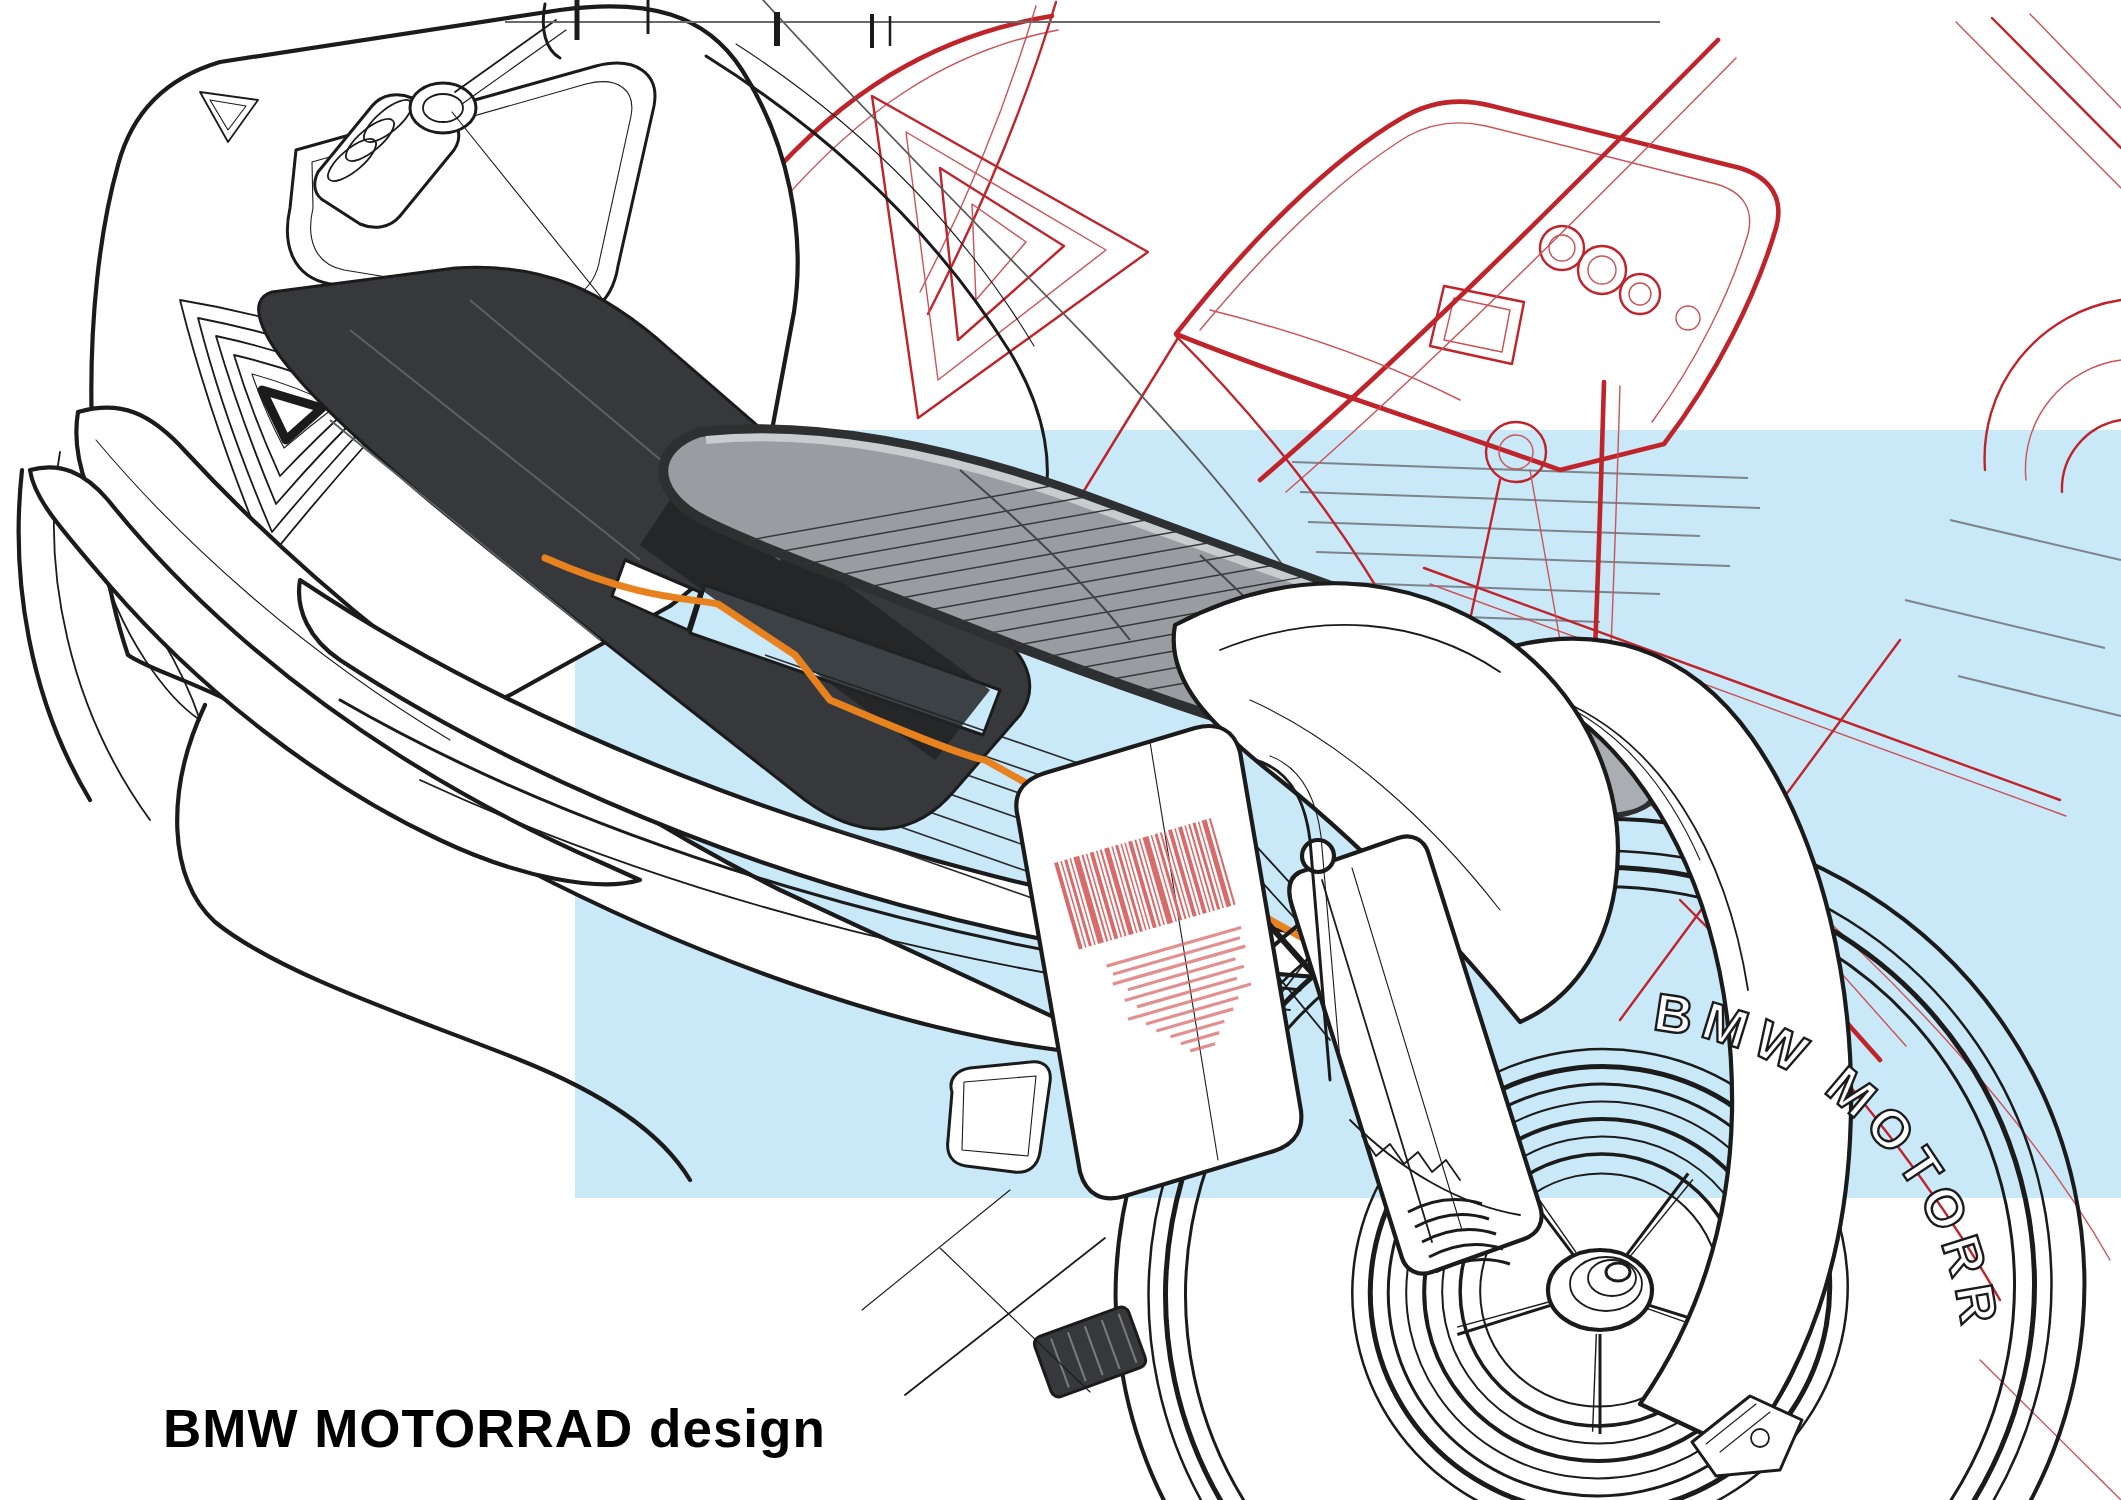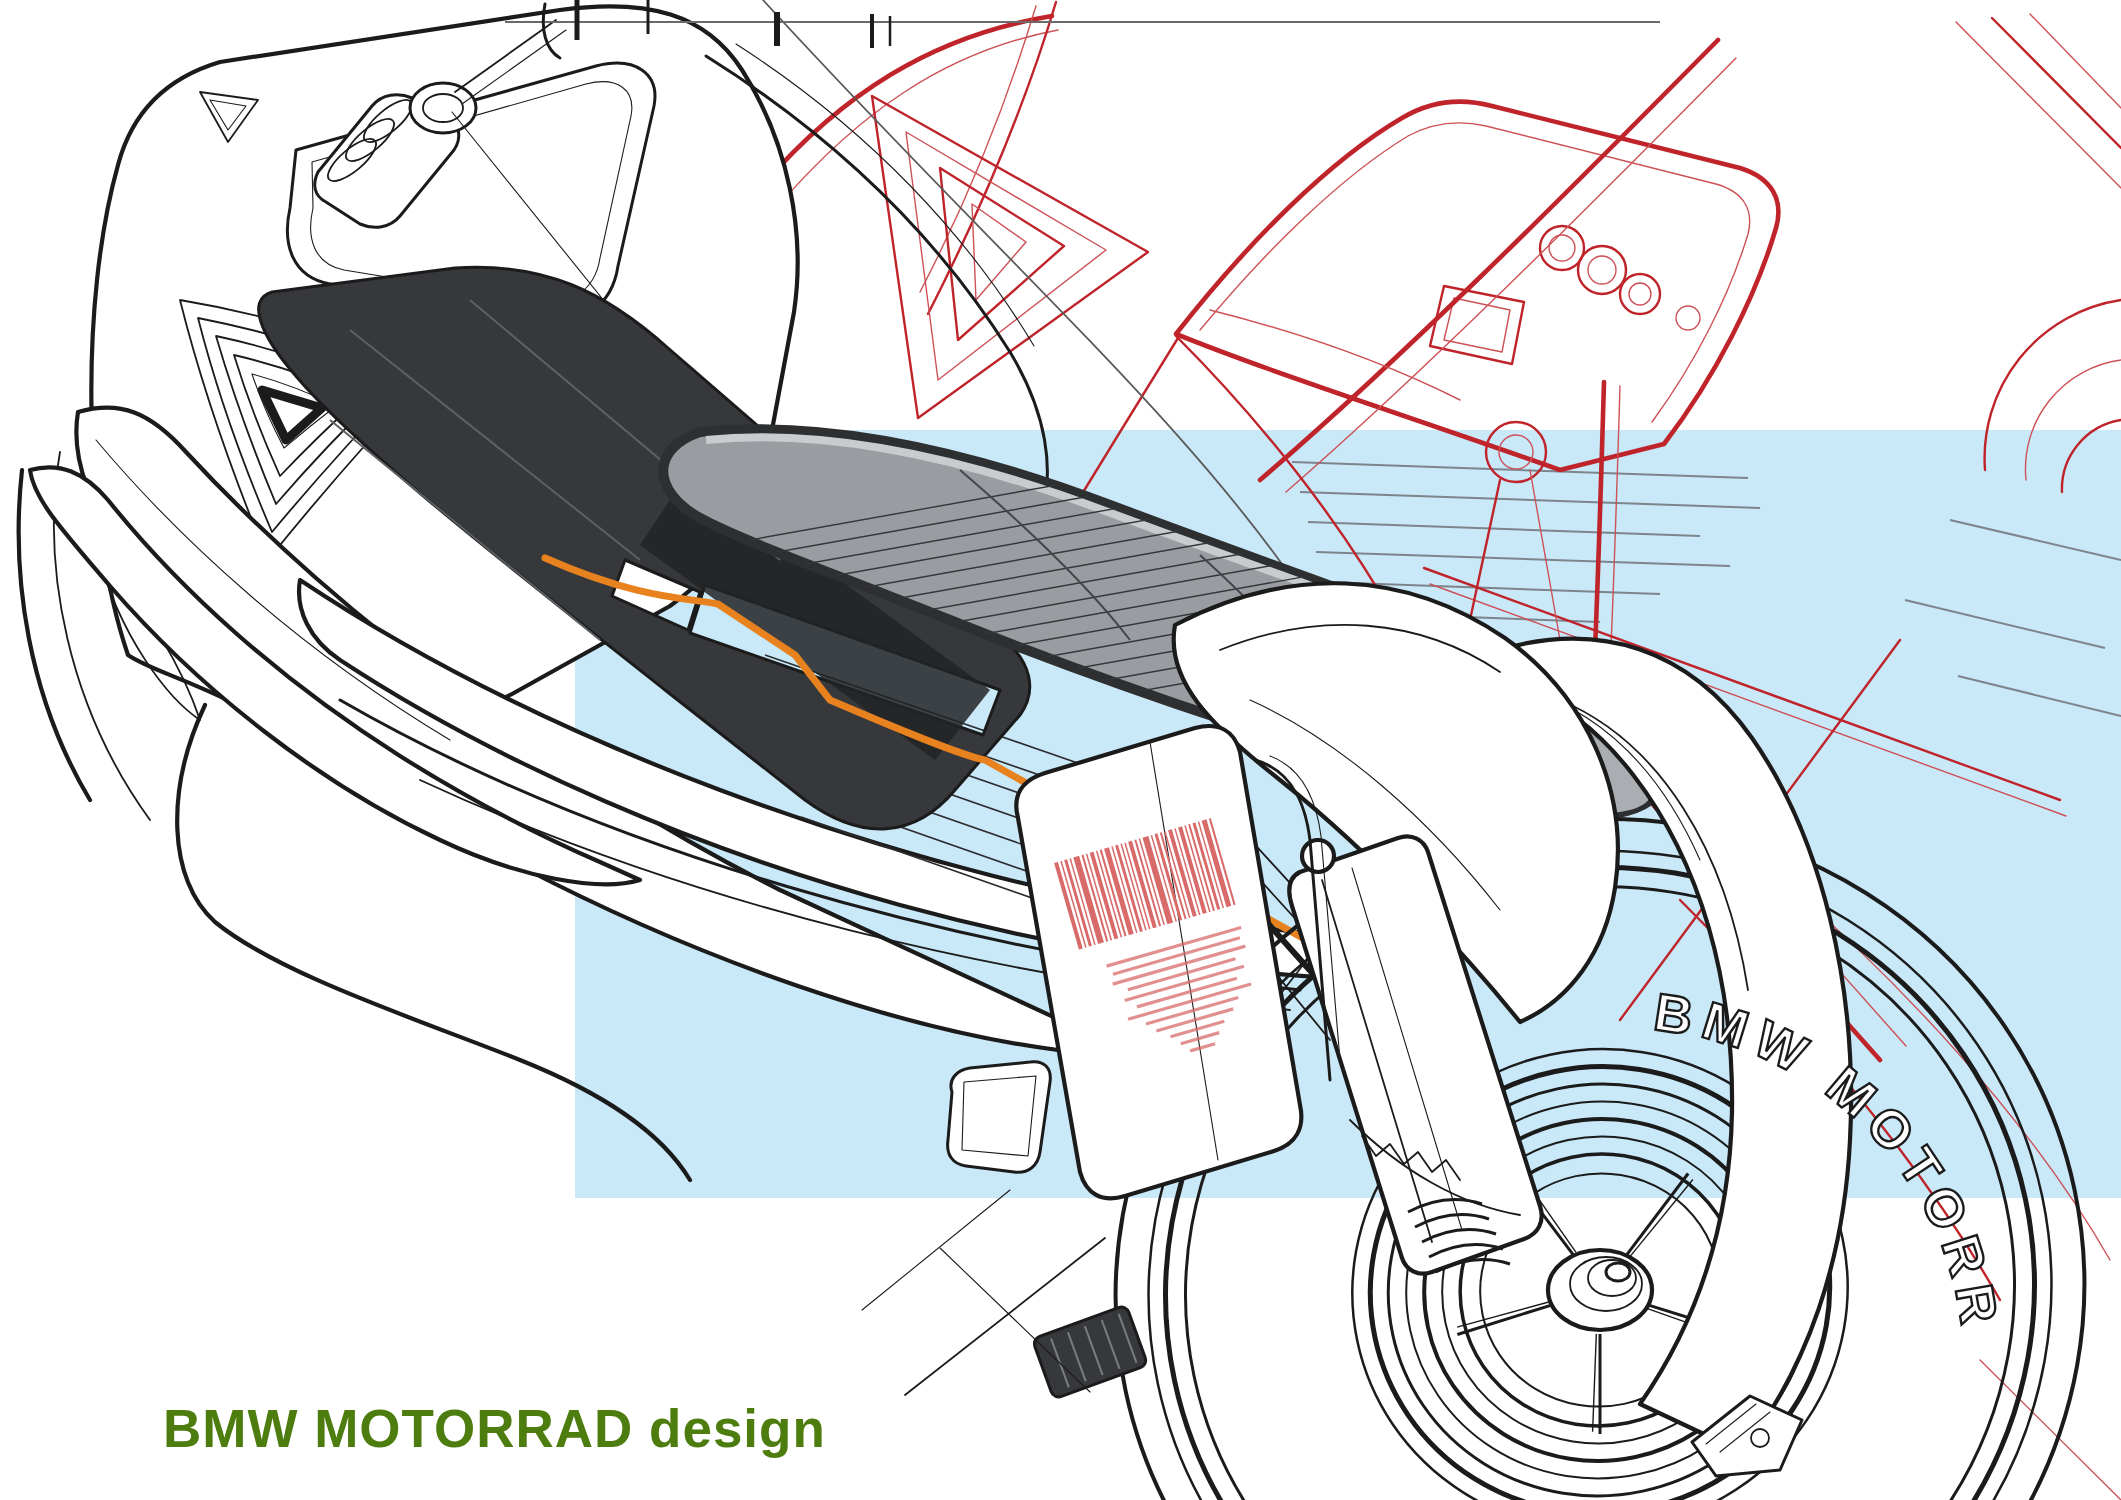--- a/index.html
+++ b/index.html
@@ -16,21 +16,21 @@
   .ink1{stroke:var(--ink);stroke-width:1.1;fill:none;stroke-linecap:round;stroke-linejoin:round;}
   .wfill{fill:#ffffff;}
   .soft{stroke:var(--line-soft);}
   
   .red4{stroke:var(--sketch-red);stroke-width:4.6;fill:none;stroke-linecap:round;stroke-linejoin:round;}
   .red2{stroke:var(--sketch-red);stroke-width:2.4;fill:none;stroke-linecap:round;stroke-linejoin:round;}
   .red1{stroke:var(--sketch-red-light);stroke-width:1.4;fill:none;stroke-linecap:round;stroke-linejoin:round;}
 
   .caption{
     position:absolute;left:163px;top:1398px;
-    font-size:53px;font-weight:bold;color:#4d7c0f;letter-spacing:1px;
+    font-size:53px;font-weight:bold;color:#000000;letter-spacing:1px;
     white-space:nowrap;
   }
   .caption .suffix{font-weight:bold;}
   .tire-text{
     font-family:"Liberation Sans", sans-serif;
     font-size:53px;font-weight:bold;letter-spacing:9px;
     fill:#ffffff;stroke:var(--ink);stroke-width:2.4;
   }
 </style>
 </head>

